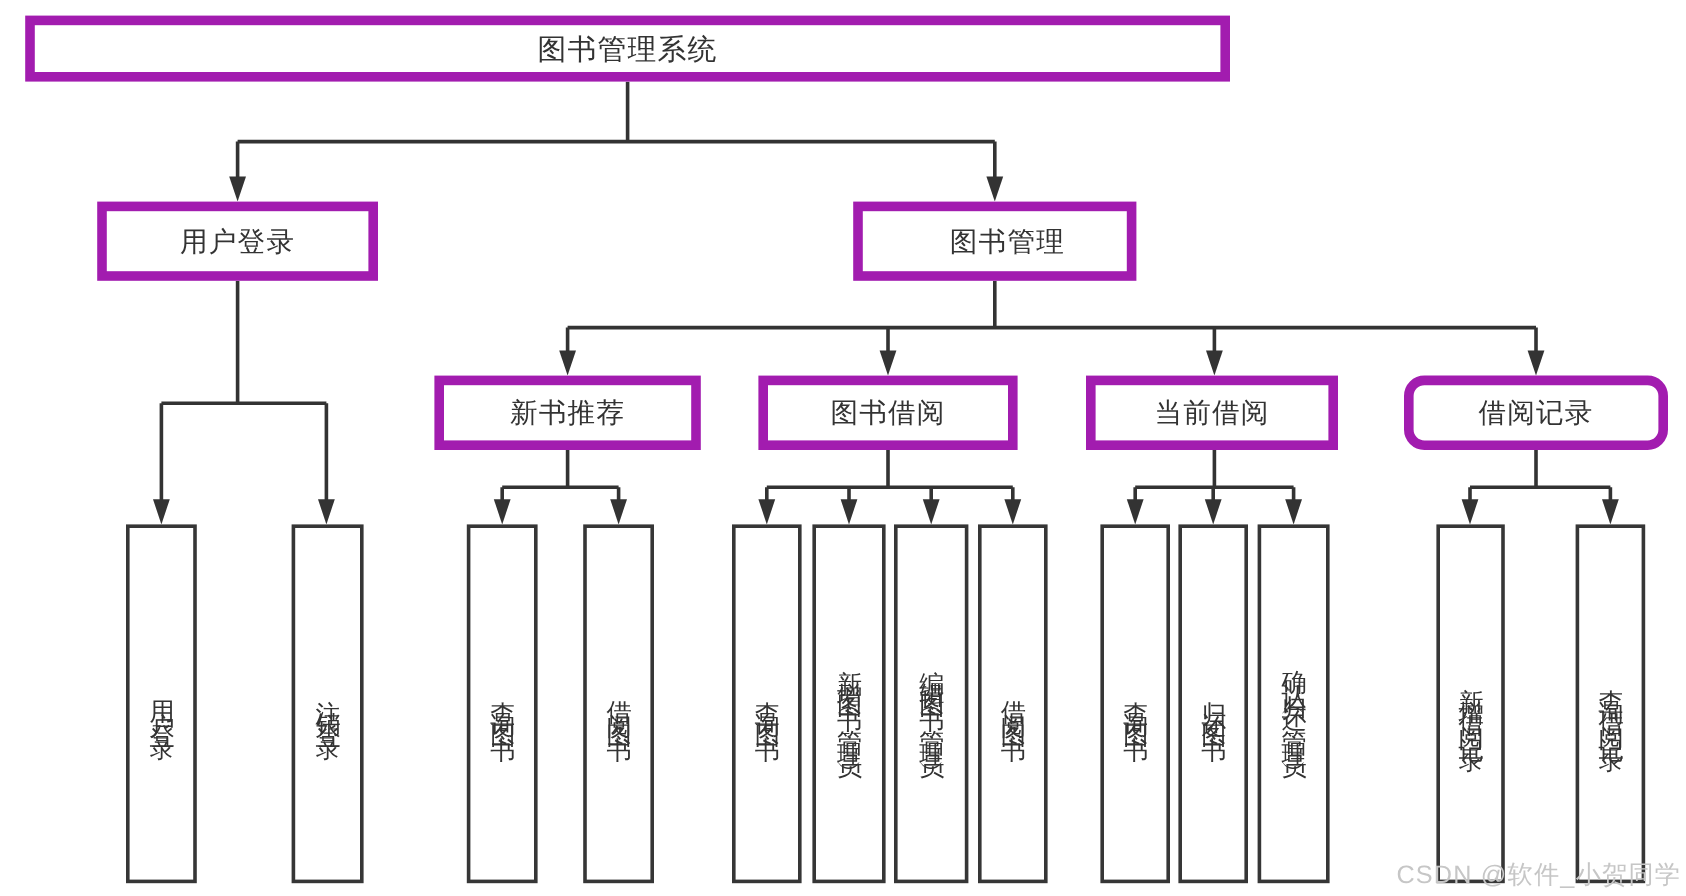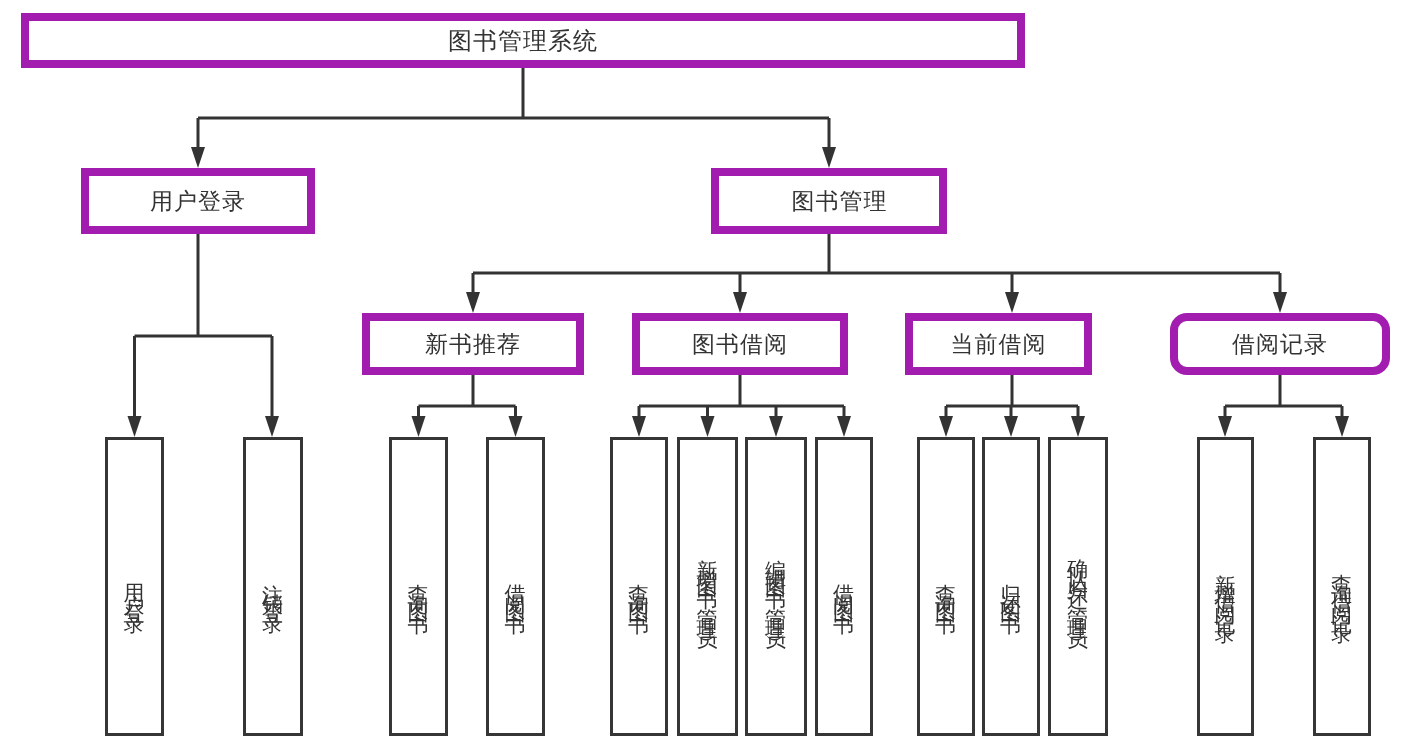--- a/index.html
+++ b/index.html
@@ -99,21 +99,21 @@
     </g>
   </svg>
 
   <div class="node root" style="left:21px;top:13px;width:1004px;height:55px;">图书管理系统</div>
 
   <div class="node" style="left:81px;top:168px;width:234px;height:66px;">用户登录</div>
   <div class="node" style="left:711px;top:168px;width:236px;height:66px;padding-left:21px;">图书管理</div>
 
   <div class="node" style="left:362px;top:313px;width:222px;height:62px;">新书推荐</div>
   <div class="node" style="left:632px;top:313px;width:216px;height:62px;">图书借阅</div>
-  <div class="node" style="left:905px;top:313px;width:187px;height:62px;">当前借阅</div>
+  <div class="node" style="left:905px;top:313px;width:210px;height:62px;">当前借阅</div>
   <div class="node" style="left:1170px;top:313px;width:220px;height:62px;border-radius:17px;">借阅记录</div>
 
   <div class="leaf" style="left:105px;width:59px;">
     <span class="vtext">用户登录</span>
   </div>
   <div class="leaf" style="left:243px;width:60px;">
     <span class="vtext">注销登录</span>
   </div>
 
   <div class="leaf" style="left:389px;width:59px;">
@@ -146,14 +146,15 @@
     <span class="vtext">确认归还（管理员）</span>
   </div>
 
   <div class="leaf" style="left:1197px;width:57px;">
     <span class="vtext">新增借阅记录</span>
   </div>
   <div class="leaf" style="left:1313px;width:58px;">
     <span class="vtext">查询借阅记录</span>
   </div>
 
+  <div class="watermark">CSDN @软件_小贺同学</div>
 
 </div>
 
 </body></html>

